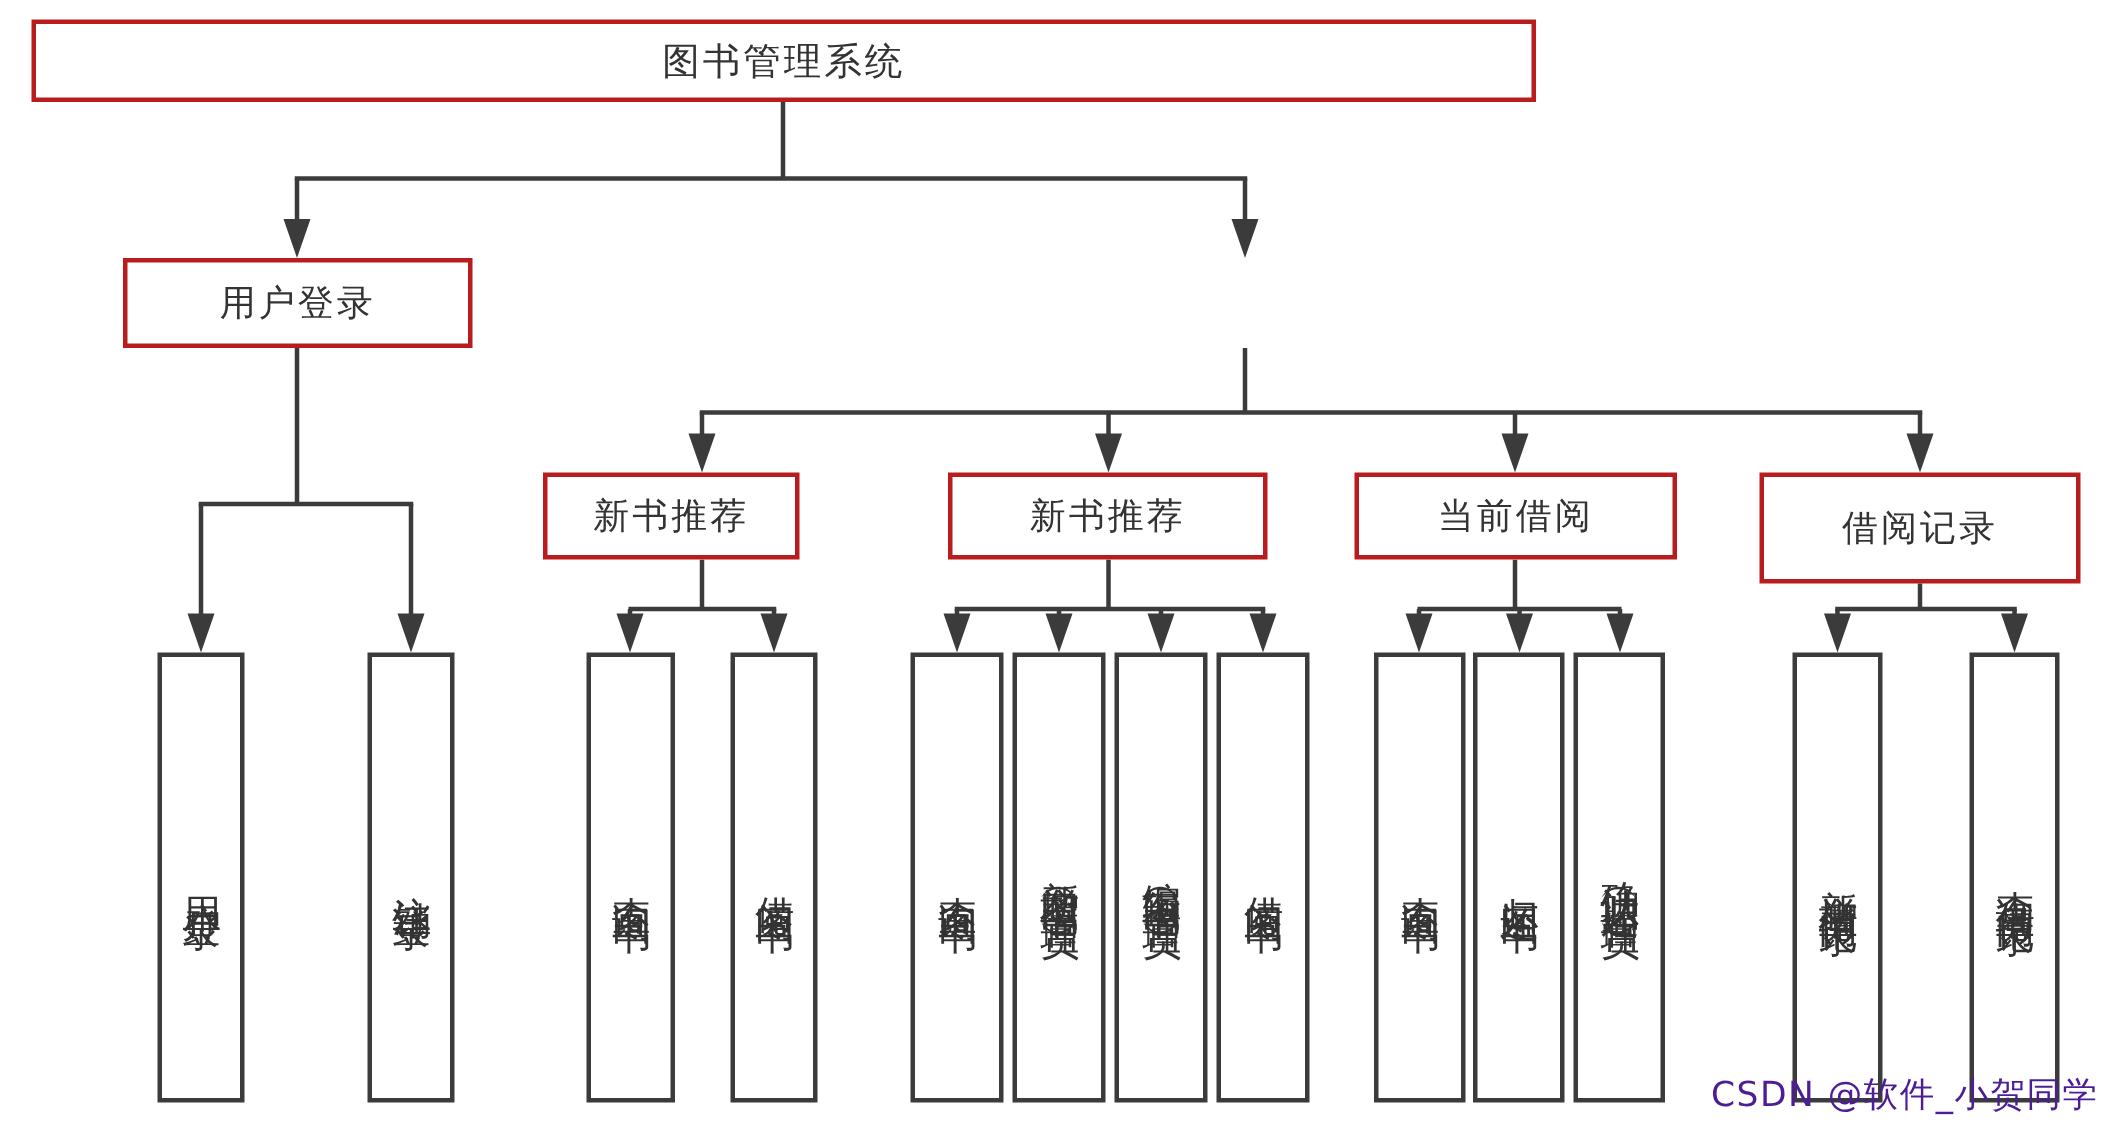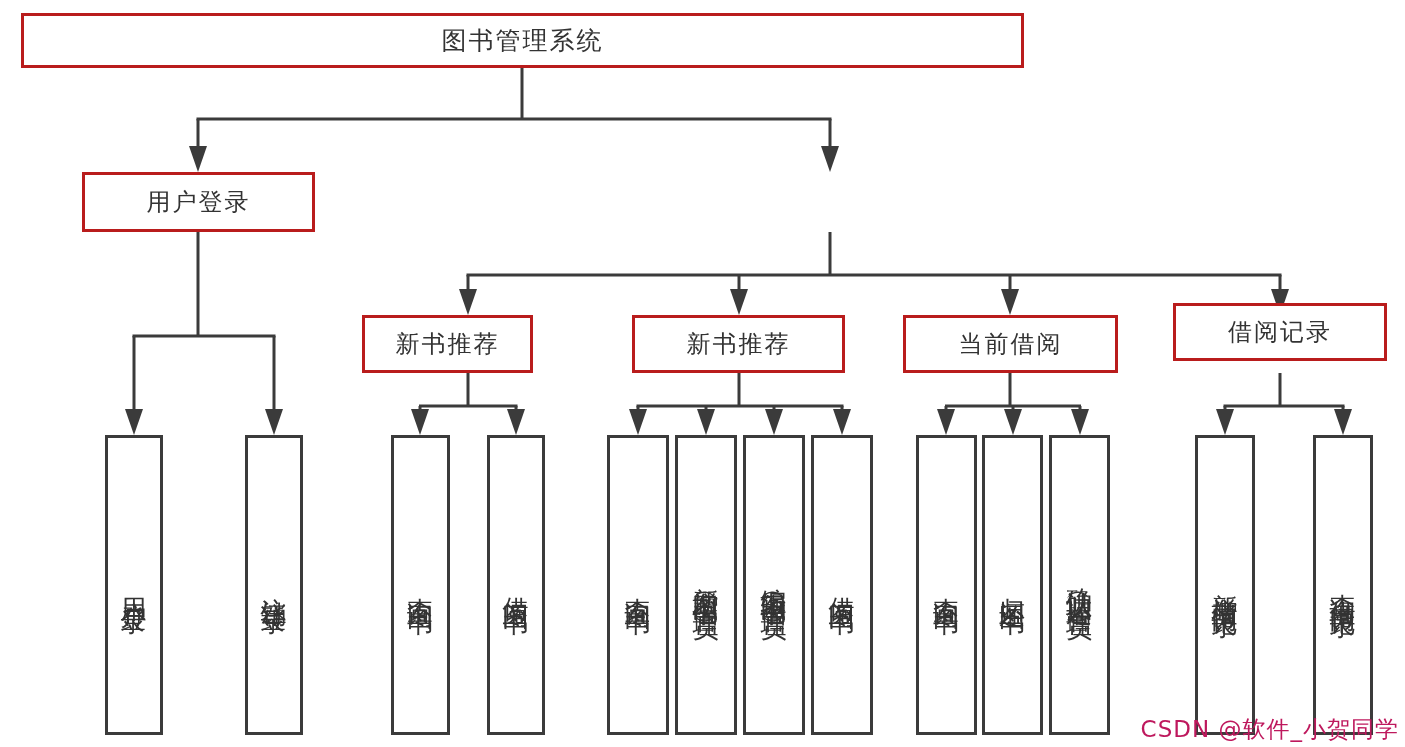--- a/index.html
+++ b/index.html
@@ -51,21 +51,21 @@
   .vnode span {
     writing-mode: vertical-rl;
     text-orientation: mixed;
     letter-spacing: 4px;
     line-height: 1;
   }
   #watermark {
     position: absolute;
     right: 6px;
     bottom: 2px;
-    color: #be185d;
+    color: #4c1d95;
     font-size: 23px;
     letter-spacing: 1px;
     white-space: nowrap;
   }
   svg line { stroke: #3b3b3b; stroke-width: 3; }
   svg polygon { fill: #3b3b3b; stroke: none; }
 </style>
 </head>
 <body>
 
@@ -157,21 +157,21 @@
 
   <div class="node" style="left:362px; top:315px; width:171px; height:58px;">
     <span>新书推荐</span>
   </div>
   <div class="node" style="left:632px; top:315px; width:213px; height:58px;">
     <span>新书推荐</span>
   </div>
   <div class="node" style="left:903px; top:315px; width:215px; height:58px;justify-content:center;">
     <span>当前借阅</span>
   </div>
-  <div class="node" style="left:1173px; top:303px; width:214px; height:58px;">
+  <div class="node" style="left:1173px; top:315px; width:214px; height:74px;">
     <span>借阅记录</span>
   </div>
 
   <div class="vnode" style="left:105px; width:58px;">
     <span>用户登录</span>
   </div>
   <div class="vnode" style="left:245px; width:58px;">
     <span>注销登录</span>
   </div>
 

